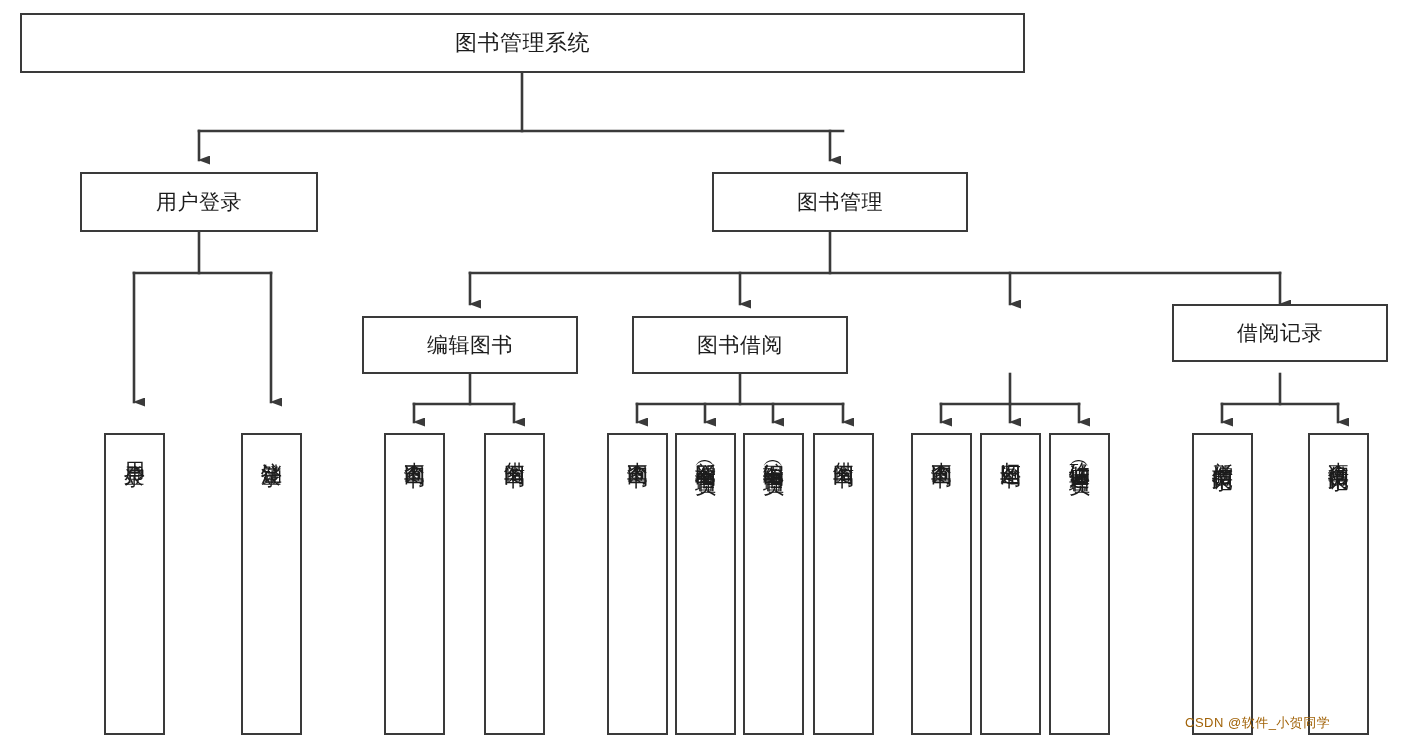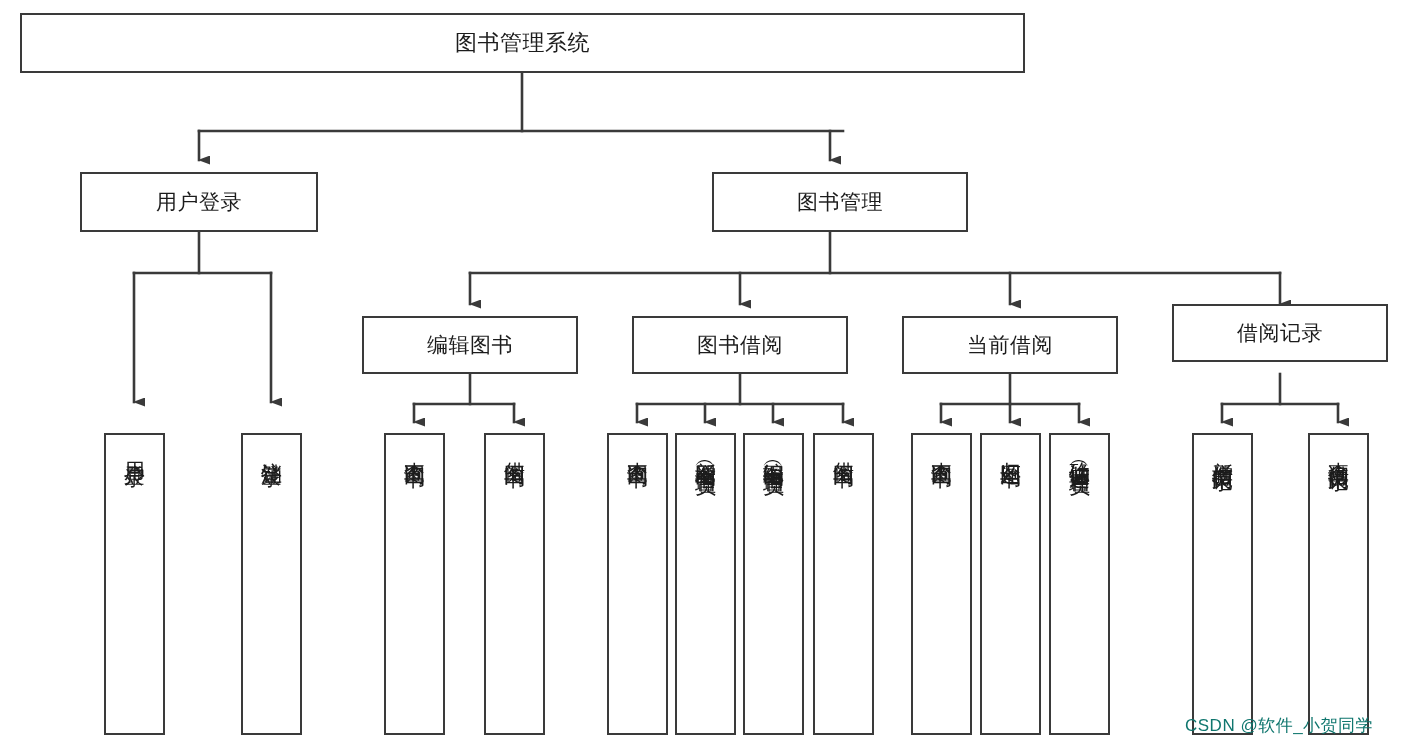--- a/index.html
+++ b/index.html
@@ -60,22 +60,22 @@
     text-orientation: upright;
     font-size: 21px;
     line-height: 1.05;
     letter-spacing: 2px;
     white-space: nowrap;
   }
   .watermark {
     position: absolute;
     left: 1185px;
     top: 714px;
-    font-size: 17px;
-    color: #0f766e;
+    font-size: 13px;
+    color: #a16207;
     white-space: nowrap;
     letter-spacing: 0.5px;
   }
 </style>
 </head>
 <body>
 
 <div id="canvas">
 
   <svg id="edges" viewBox="0 0 1405 747" xmlns="http://www.w3.org/2000/svg">
@@ -138,23 +138,20 @@
   <div class="node h" style="left:712px; top:172px; width:256px; height:60px;">
     <span class="label">图书管理</span>
   </div>
 
   <div class="node h" style="left:362px; top:316px; width:216px; height:58px;">
     <span class="label">编辑图书</span>
   </div>
   <div class="node h" style="left:632px; top:316px; width:216px; height:58px;">
     <span class="label">图书借阅</span>
   </div>
-  <div class="node h" style="left:902px; top:316px; width:216px; height:58px;">
-    <span class="label">当前借阅</span>
-  </div>
   <div class="node h" style="left:1172px; top:304px; width:216px; height:58px;">
     <span class="label">借阅记录</span>
   </div>
 
   <div class="node v" style="left:104px; top:433px; width:61px; height:302px;">
     <span class="label">用户登录</span>
   </div>
   <div class="node v" style="left:241px; top:433px; width:61px; height:302px;">
     <span class="label">注销登录</span>
   </div>

